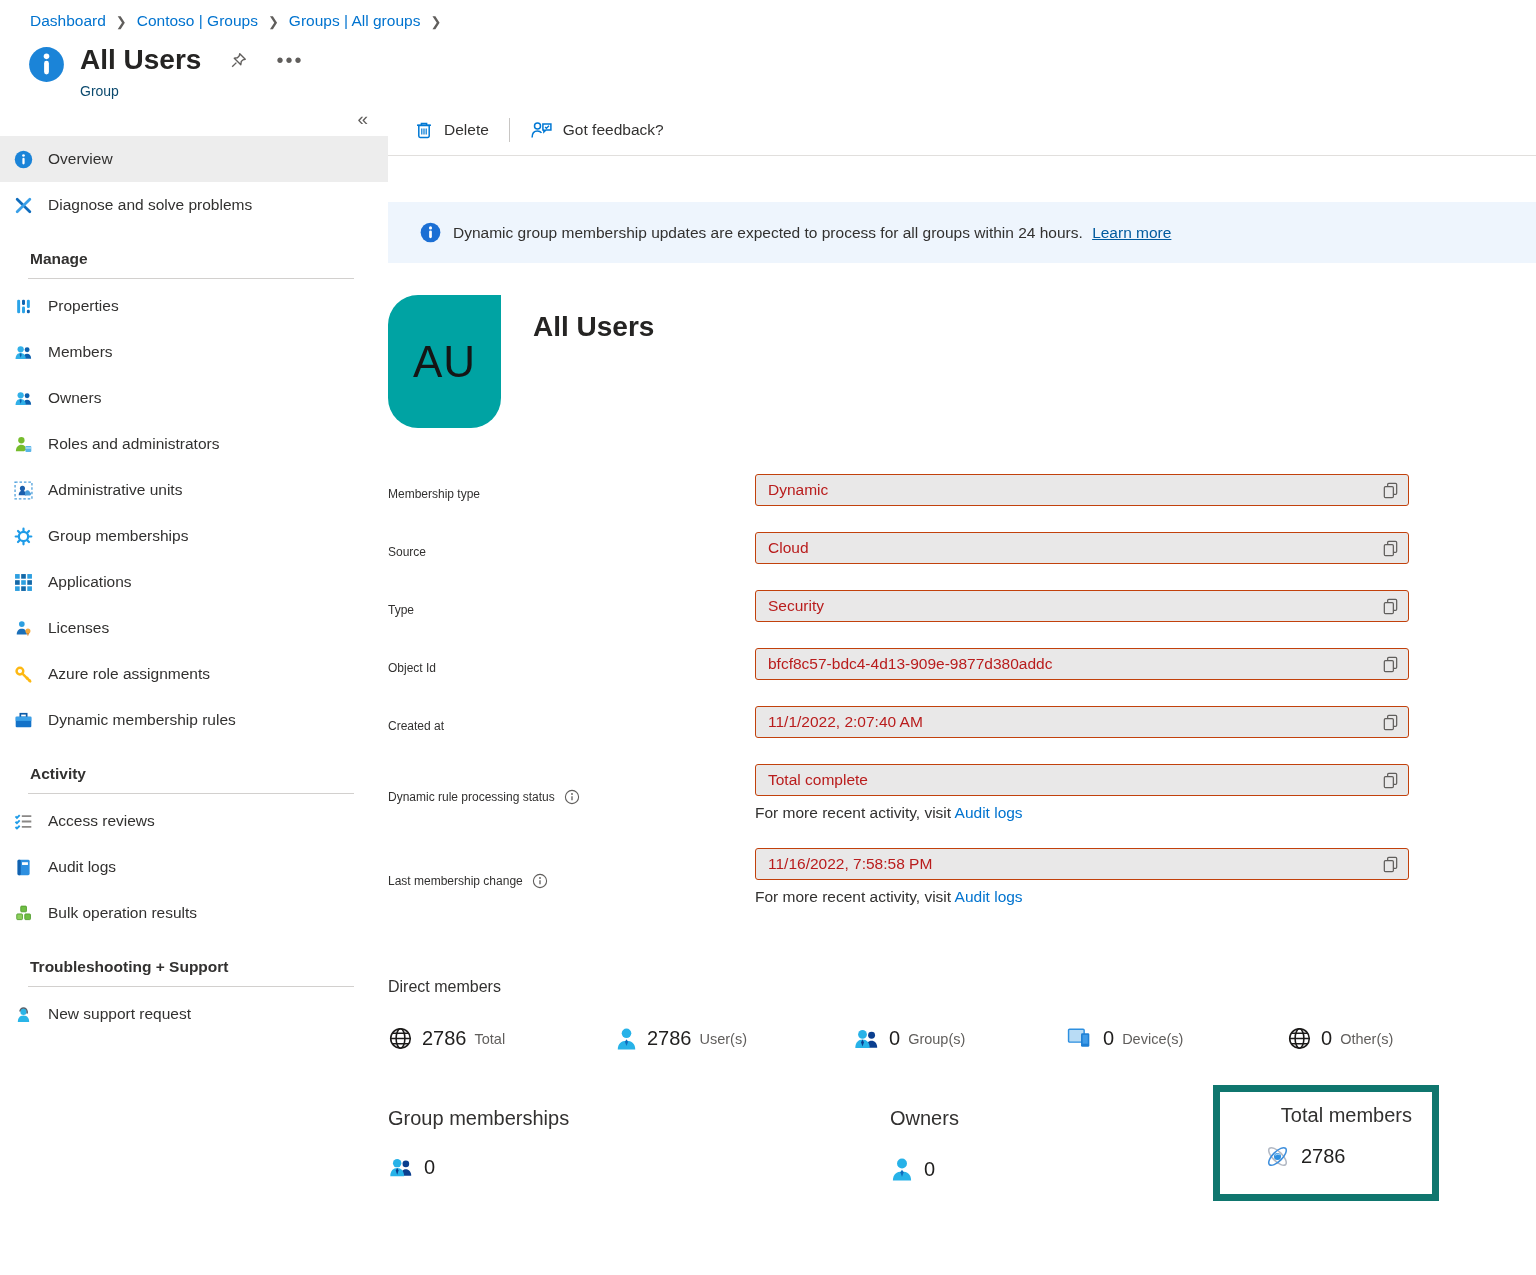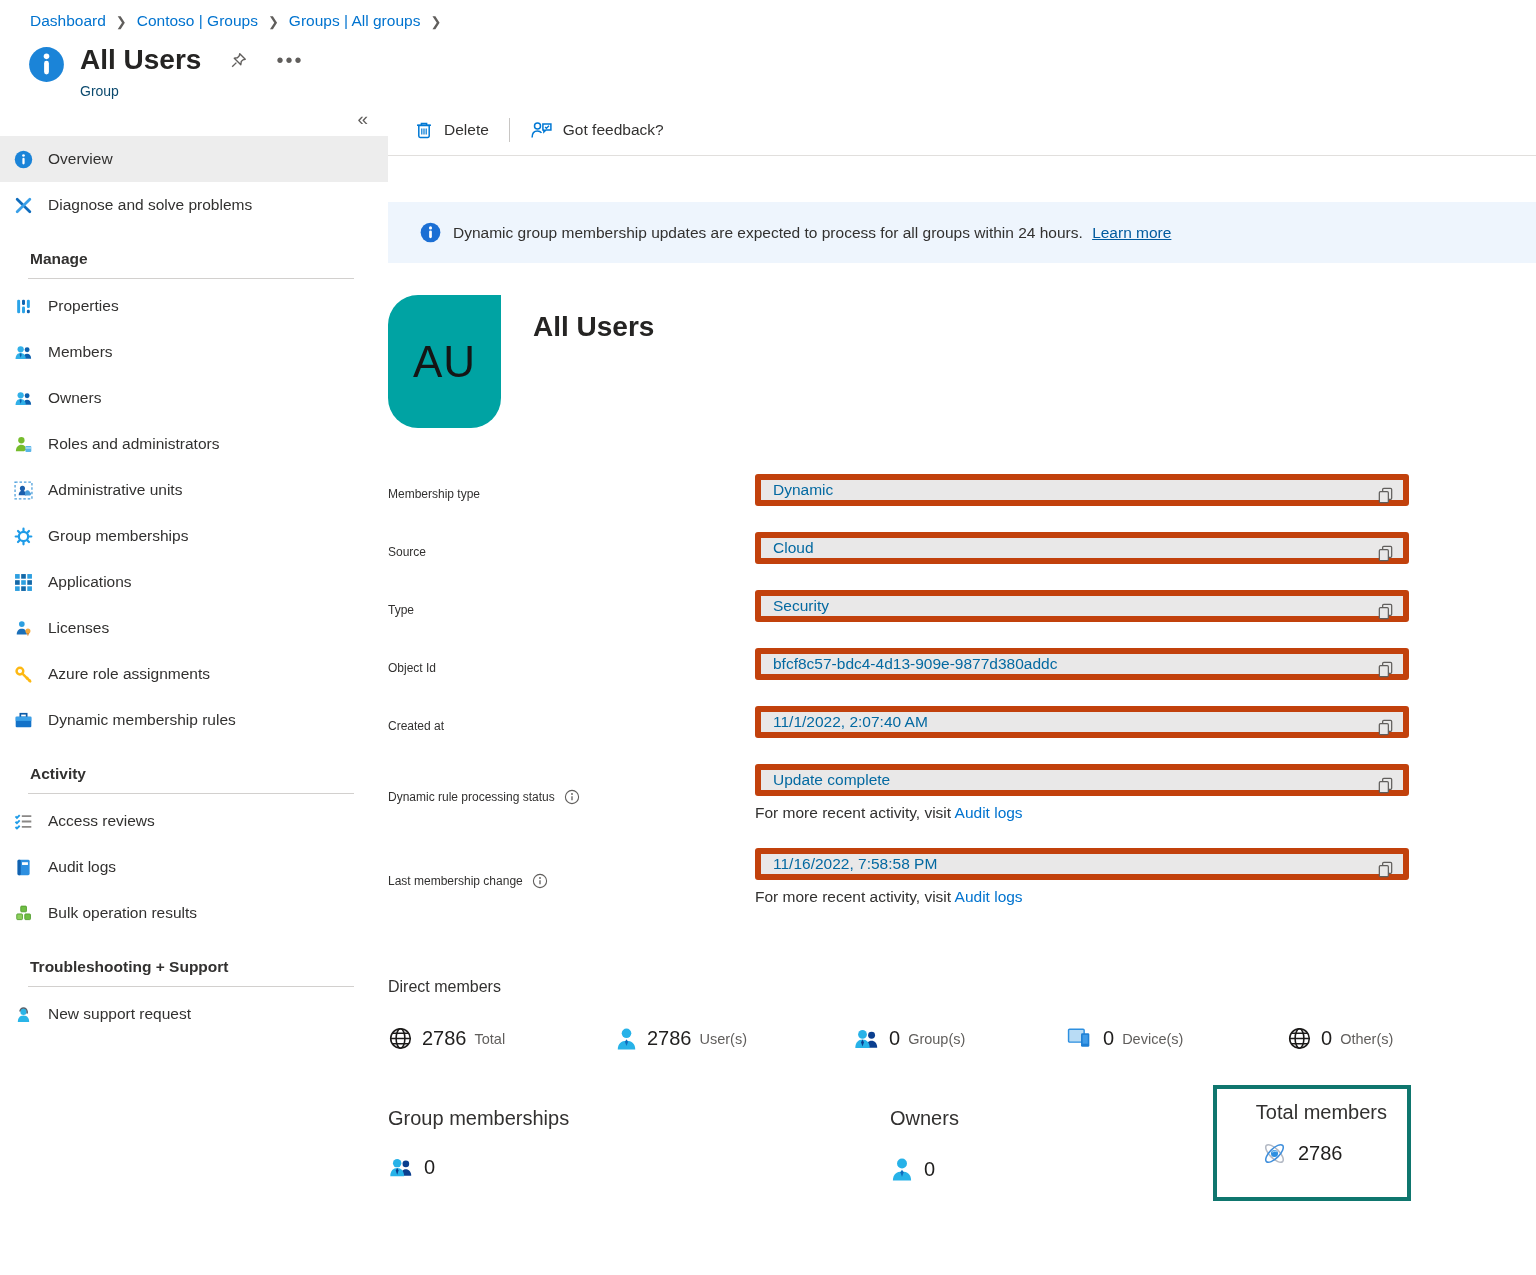--- a/index.html
+++ b/index.html
@@ -39,43 +39,43 @@
   
   .hero{display:flex;gap:32px;margin-top:32px}
   .avatar-tile{width:113px;height:133px;background:#00a3a3;border-radius:30px 0 30px 30px;
                display:flex;align-items:center;justify-content:center;
                font-size:44px;color:#151515;letter-spacing:1px}
   .hero-name{font-size:28px;font-weight:700;color:#252423;margin-top:16px}
   
   .fields{margin-top:46px}
   .field-row{display:grid;grid-template-columns:367px 654px;margin-bottom:26px}
   .field-label{font-size:12px;color:#323130;padding-top:7px;display:flex;align-items:center;gap:9px}
-  .value-box{position:relative;height:32px;background:#e9e8e8;border:6px solid #c2410c;border-radius:3px;
-             display:flex;align-items:center;padding:0 42px 0 12px;font-size:15.5px;color:#0369a1}
+  .value-box{position:relative;height:32px;background:#e9e8e8;border:1px solid #c2410c;border-radius:3px;
+             display:flex;align-items:center;padding:0 42px 0 12px;font-size:15.5px;color:#b91c1c}
   .copy-btn{position:absolute;right:5px;top:3px;width:25px;height:25px;display:flex;
             align-items:center;justify-content:center;cursor:pointer}
   .helper{font-size:15.5px;color:#323130;margin-top:8px}
   
   .dm-title{font-size:16px;font-weight:400;color:#323130;margin-top:72px}
   .stats-row{display:flex;align-items:center;margin-top:30px}
   .stat{display:flex;align-items:center;gap:9px;cursor:pointer}
   .stat:nth-child(1){width:227px}.stat:nth-child(2){width:238px}
   .stat:nth-child(3){width:214px}.stat:nth-child(4){width:220px}
   .stat .num{font-size:20px;color:#201f1e}
   .stat .lbl{font-size:14.5px;color:#605e5c;margin-left:-1px}
   
   .bottom{position:relative;margin-top:42px;height:150px}
   .card{position:absolute;top:14px;cursor:pointer}
   .card-title{font-size:20px;color:#323130}
   .card-row{display:flex;align-items:center;gap:10px;margin-top:26px}
   .card-row .num{font-size:20px;color:#201f1e}
   .card-gm{left:0}
   .card-ow{left:502px}
-  .tm-box{position:absolute;left:825px;top:-8px;width:198px;height:116px;
-          border:4px solid #0f766e;padding:12px 16px 0;cursor:pointer}
+  .tm-box{position:absolute;left:825px;top:-8px;width:226px;height:116px;
+          border:7px solid #0f766e;padding:12px 16px 0;cursor:pointer}
   .tm-box .card-title{text-align:right;margin-right:4px}
   .tm-box .card-row{margin-top:16px;margin-left:28px}
 </style>
 </head>
 <body>
 
 <div class="breadcrumb">
   <a>Dashboard</a>
   <span class="sep">❯</span>
   <a>Contoso | Groups</a>
@@ -388,21 +388,21 @@
         <div class="field-label">
           <span>Dynamic rule processing status</span>
           <svg width="16" height="16" viewBox="0 0 16 16" fill="none">
               <circle cx="8" cy="8" r="6.6" stroke="#605e5c" stroke-width="1.1"></circle>
               <circle cx="8" cy="5" r="0.9" fill="#605e5c"></circle>
               <path d="M8 7.2v4" stroke="#605e5c" stroke-width="1.3"></path>
             </svg>
         </div>
         <div>
           <div class="value-box">
-            <span>Update complete</span>
+            <span>Total complete</span>
             <span class="copy-btn">
                 <svg width="19" height="19" viewBox="0 0 20 20" fill="#e9e8e8" stroke="#605e5c" stroke-width="1.3">
                   <rect x="7" y="2.5" width="9.5" height="11.5" rx="1.2"></rect>
                   <rect x="3.5" y="6" width="9.5" height="11.5" rx="1.2"></rect>
                 </svg>
               </span>
           </div>
           <div class="helper">
             <span>For more recent activity, visit</span>
             <a>Audit logs</a>

